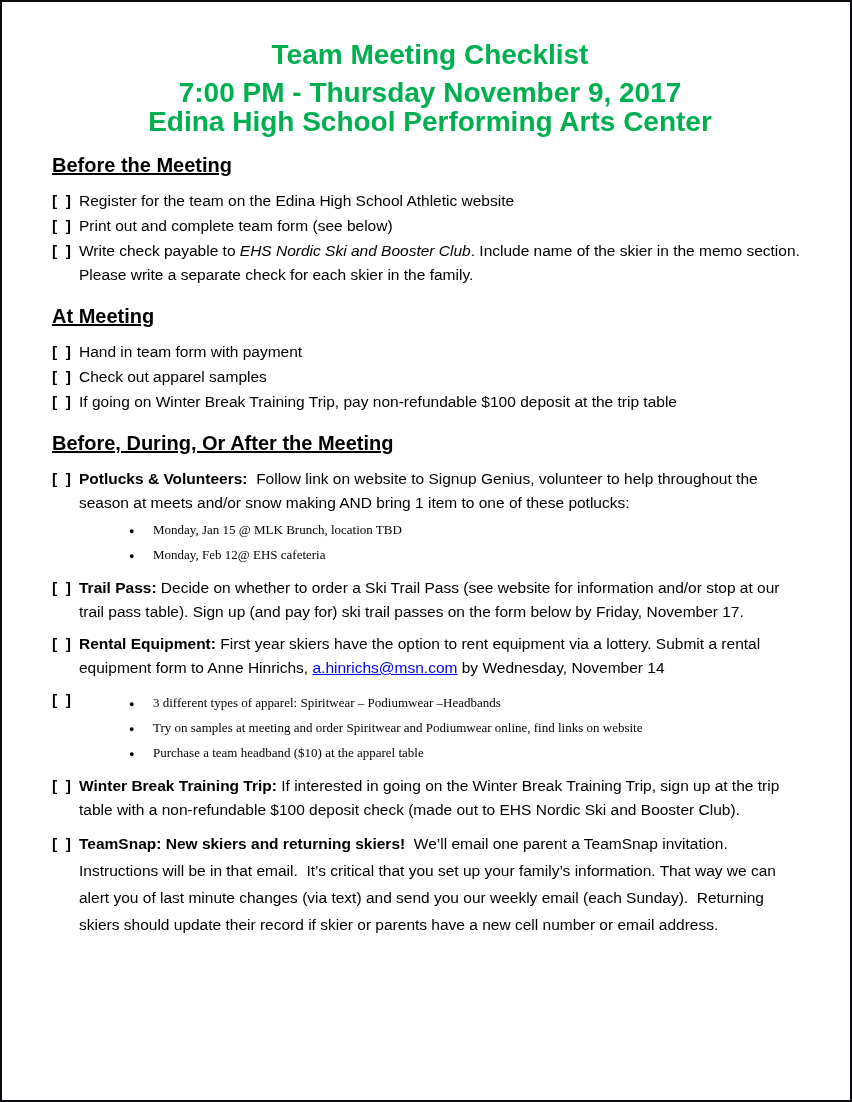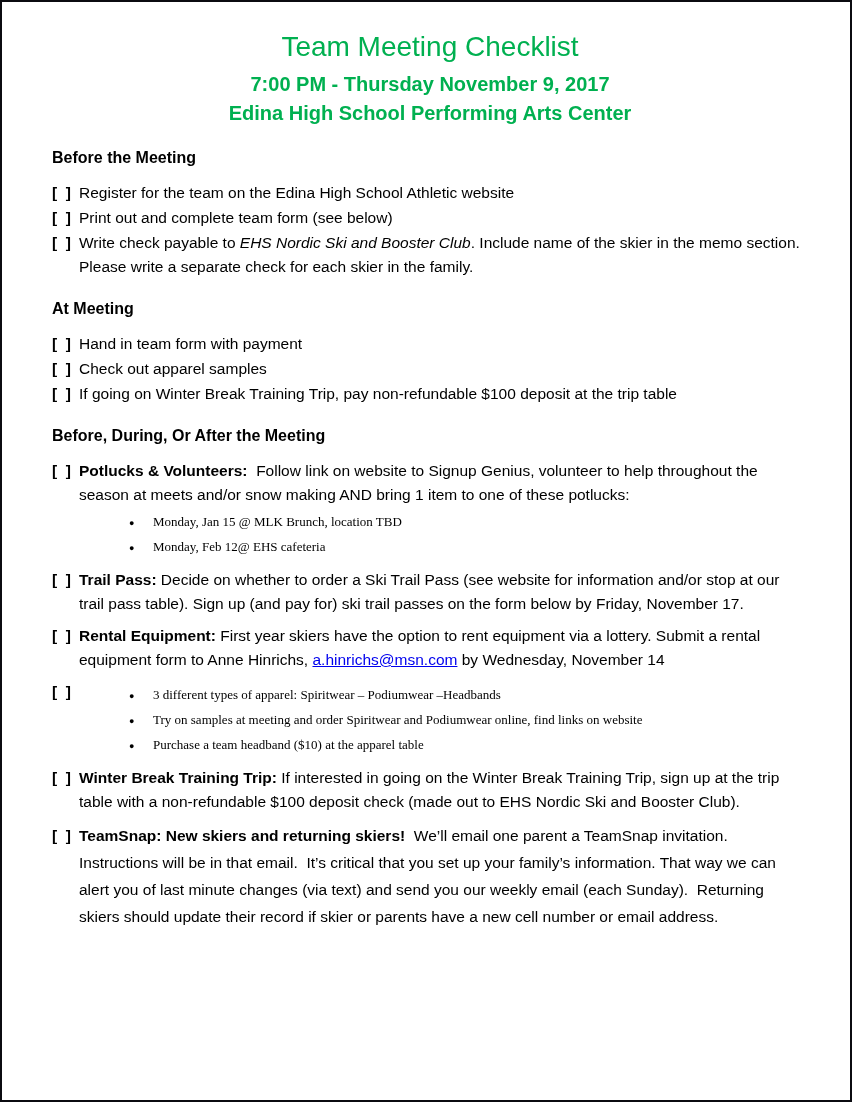--- a/index.html
+++ b/index.html
@@ -11,40 +11,41 @@
     height: 1102px;
     border: 2px solid #0b0b10;
     background: #ffffff;
     padding: 20px 42px 10px 50px;
     overflow: hidden;
   }
 
   
   .doc-header { text-align: center; }
   .doc-title {
-    margin: 8px 0 6px 0;
+    margin: 16px 0 6px 0;
     font-size: 28px;
     line-height: 34px;
-    font-weight: normal;
+    font-weight: bold;
     color: var(--accent, #00B050);
   }
   .doc-sub {
-    font-size: 20px;
+    font-size: 28px;
     line-height: 29px;
     font-weight: bold;
     color: var(--accent, #00B050);
   }
 
   
   .section-heading {
     margin: 19px 0 13px 0;
-    font-size: 16px;
+    font-size: 20px;
     line-height: 21px;
     font-weight: bold;
     color: #000;
+    text-decoration: underline;
   }
 
   .check-item {
     display: flex;
     align-items: flex-start;
     font-size: 15.5px;
     line-height: 24px;
     margin: 0 0 1px 0;
   }
   .checkbox {

